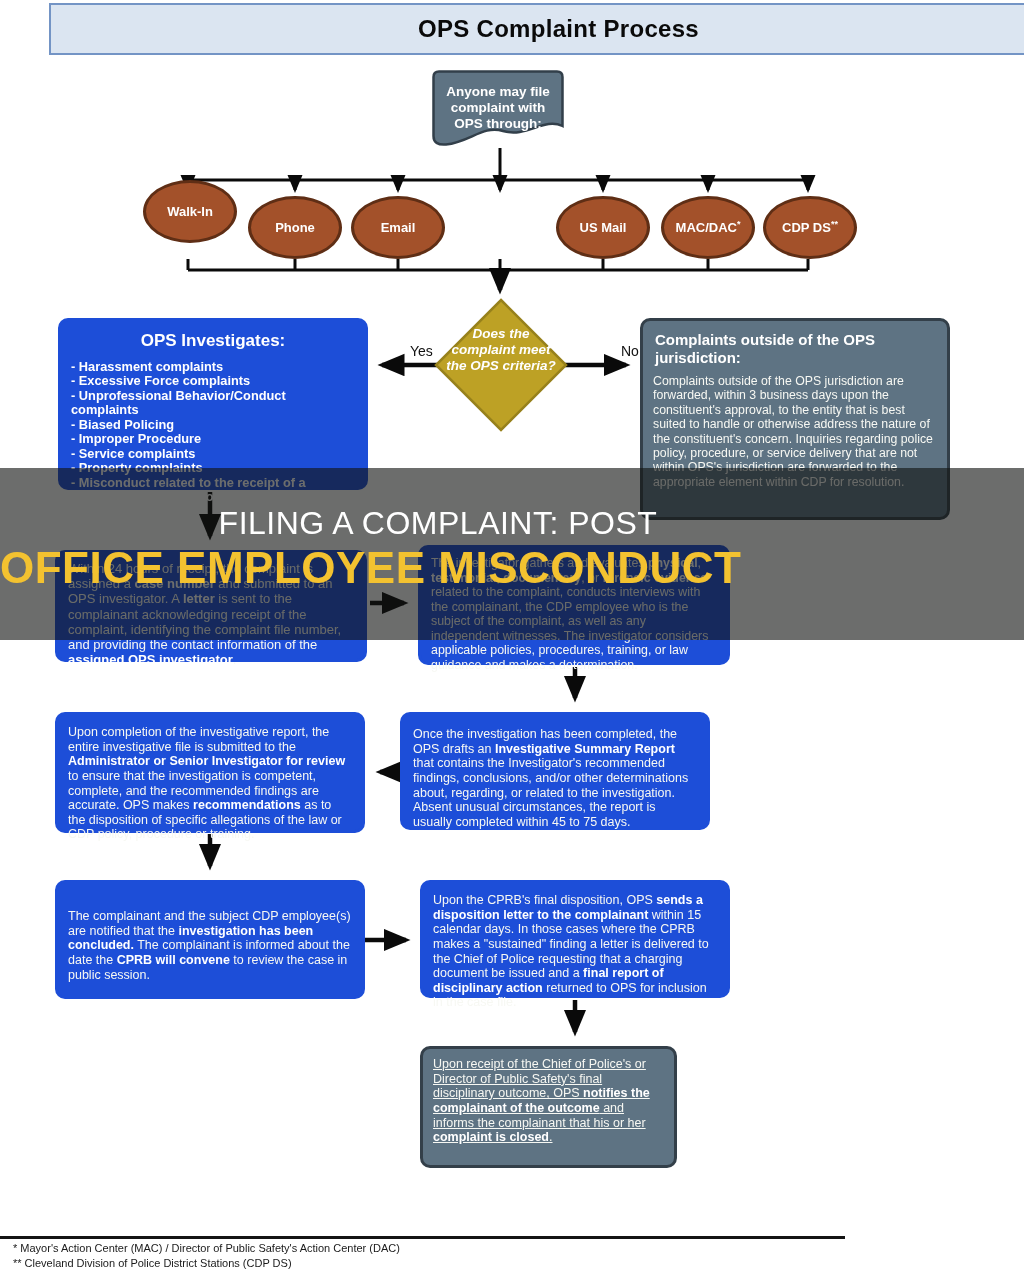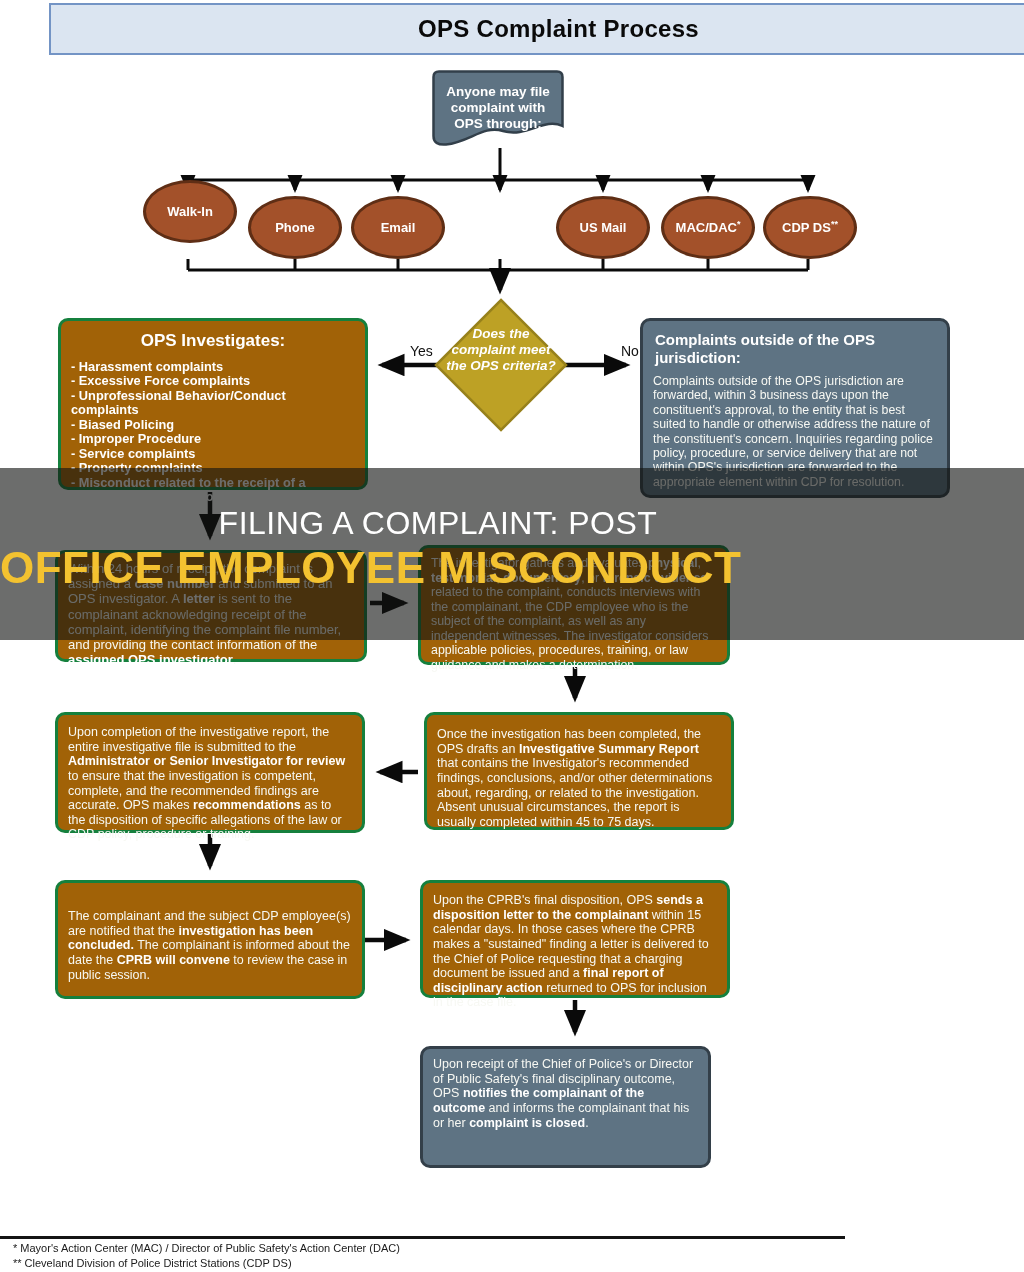--- a/index.html
+++ b/index.html
@@ -5,21 +5,21 @@
   html,body{margin:0;padding:0;background:#fff;}
   #canvas{position:relative;width:1024px;height:1272px;background:#ffffff;overflow:hidden;
           font-family:"Liberation Sans","DejaVu Sans",sans-serif;}
   .appheader{position:absolute;left:2px;top:3px;width:1019px;height:52px;background:#dbe5f1;
              border:2px solid #7394c5;box-sizing:border-box;display:flex;align-items:center;justify-content:center;margin-left:47px;}
   .appheader .title{font-size:24px;font-weight:bold;color:#0a0a0a;letter-spacing:.3px;}
   .conn{position:absolute;left:0;top:0;z-index:1;}
   .shape-layer{position:absolute;left:0;top:0;z-index:2;}
   .box{position:absolute;z-index:2;border-radius:10px;color:#f7f8f3;font-size:12.5px;line-height:1.17;
        padding:8px 10px;box-sizing:border-box;}
-  .green{background:#a16207;border:3px solid #15803d;}
+  .green{background:#1d4ed8;border:3px solid #1d4ed8;}
   .slate{background:#5e7383;border:3px solid #333f49;}
   .box b{color:#ffffff;}
   .ops-title{font-size:17px;font-weight:bold;text-align:center;margin:2px 0 9px 0;color:#fff;}
   .ops-item{font-weight:bold;font-size:12.8px;line-height:1.13;color:#fff;}
   .out-title{font-size:15px;font-weight:bold;color:#fff;margin:2px 0 8px 2px;}
   .channel{position:absolute;z-index:2;width:94px;height:63px;border-radius:50%;background:#a3512a;
            border:3px solid #5f2e15;box-sizing:border-box;color:#fff;font-weight:bold;font-size:13px;
            display:flex;align-items:center;justify-content:center;text-align:center;}
   .channel sup{font-size:9px;line-height:0;}
   .doc-text{position:absolute;left:440px;top:84px;width:116px;z-index:3;color:#fff;font-weight:bold;
@@ -122,50 +122,50 @@
         <div class="ops-item">- Excessive Force complaints</div>
         <div class="ops-item">- Unprofessional Behavior/Conduct complaints</div>
         <div class="ops-item">- Biased Policing</div>
         <div class="ops-item">- Improper Procedure</div>
         <div class="ops-item">- Service complaints</div>
         <div class="ops-item">- Property complaints</div>
         <div class="ops-item">- Misconduct related to the receipt of a Uniform Traffic Ticket or Parking Infraction Notice</div>
       </div>
   </div>
 
-  <div class="box slate" style="left:640px;top:318px;width:310px;height:180px;font-size:12.3px;">
+  <div class="box slate" style="left:640px;top:318px;width:310px;height:202px;font-size:12.3px;">
     <div class="out-title">Complaints outside of the OPS jurisdiction:</div>
     <div>Complaints outside of the OPS jurisdiction are forwarded, within 3 business days upon the constituent's approval, to the entity that is best suited to handle or otherwise address the nature of the constituent's concern. Inquiries regarding police policy, procedure, or service delivery that are not within OPS's jurisdiction are forwarded to the appropriate element within CDP for resolution.</div>
   </div>
 
   <div class="box green" style="left:55px;top:550px;width:312px;height:112px;font-size:13px;">
     <div><span>Within 24 hours of receipt, the complaint is assigned a </span><b>case number</b><span> and submitted to an OPS investigator. A </span><b>letter</b><span> is sent to the complainant acknowledging receipt of the complaint, identifying the complaint file number, and providing the contact information of the </span><b>assigned OPS investigator</b><span>.</span></div>
   </div>
 
   <div class="box green" style="left:418px;top:545px;width:312px;height:120px;font-size:12.4px;">
     <div><span>The investigator gathers and evaluates </span><b>physical</b><span>, </span><b>testimonial</b><span>, </span><b>documentary</b><span>, or </span><b>forensic evidence</b><span> related to the complaint, conducts interviews with the complainant, the CDP employee who is the subject of the complaint, as well as any independent witnesses. The investigator considers applicable policies, procedures, training, or law guidance and makes a determination.</span></div>
   </div>
 
   <div class="box green" style="left:55px;top:712px;width:310px;height:121px;padding-top:10px;">
     <div><span>Upon completion of the investigative report, the entire investigative file is submitted to the </span><b>Administrator or Senior Investigator for review</b><span> to ensure that the investigation is competent, complete, and the recommended findings are accurate. OPS makes </span><b>recommendations</b><span> as to the disposition of specific allegations of the law or CDP policy, procedure or training.</span></div>
   </div>
 
-  <div class="box green" style="left:424px;top:712px;width:310px;height:118px;padding-top:12px;">
+  <div class="box green" style="left:400px;top:712px;width:310px;height:118px;padding-top:12px;">
     <div><span>Once the investigation has been completed, the OPS drafts an </span><b>Investigative Summary Report</b><span> that contains the Investigator's recommended findings, conclusions, and/or other determinations about, regarding, or related to the investigation. Absent unusual circumstances, the report is usually completed within 45 to 75 days.</span></div>
   </div>
 
   <div class="box green" style="left:55px;top:880px;width:310px;height:119px;padding-top:26px;">
     <div><span>The complainant and the subject CDP employee(s) are notified that the </span><b>investigation has been concluded.</b><span> The complainant is informed about the date the </span><b>CPRB will convene</b><span> to review the case in public session.</span></div>
   </div>
 
   <div class="box green" style="left:420px;top:880px;width:310px;height:118px;padding-top:10px;">
     <div><span>Upon the CPRB's final disposition, OPS </span><b>sends a disposition letter to the complainant</b><span> within 15 calendar days. In those cases where the CPRB makes a "sustained" finding a letter is delivered to the Chief of Police requesting that a charging document be issued and a </span><b>final report of disciplinary action</b><span> returned to OPS for inclusion in the case file.</span></div>
   </div>
 
-  <div class="box slate" style="left:420px;top:1046px;width:291px;height:122px;">
+  <div class="box slate" style="left:420px;top:1046px;width:257px;height:122px;text-decoration:underline;">
     <div><span>Upon receipt of the Chief of Police's or Director of Public Safety's final disciplinary outcome, OPS </span><b>notifies the complainant of the outcome</b><span> and informs the complainant that his or her </span><b>complaint is closed</b><span>.</span></div>
   </div>
 
   <div class="overlay"></div>
   <div class="banner-line1">FILING A COMPLAINT: POST</div>
   <div class="banner-line2">OFFICE EMPLOYEE MISCONDUCT</div>
 
   <div class="footrule"></div>
   <div class="footnote fn1">* Mayor's Action Center (MAC) / Director of Public Safety's Action Center (DAC)</div>
   <div class="footnote fn2">** Cleveland Division of Police District Stations (CDP DS)</div>

